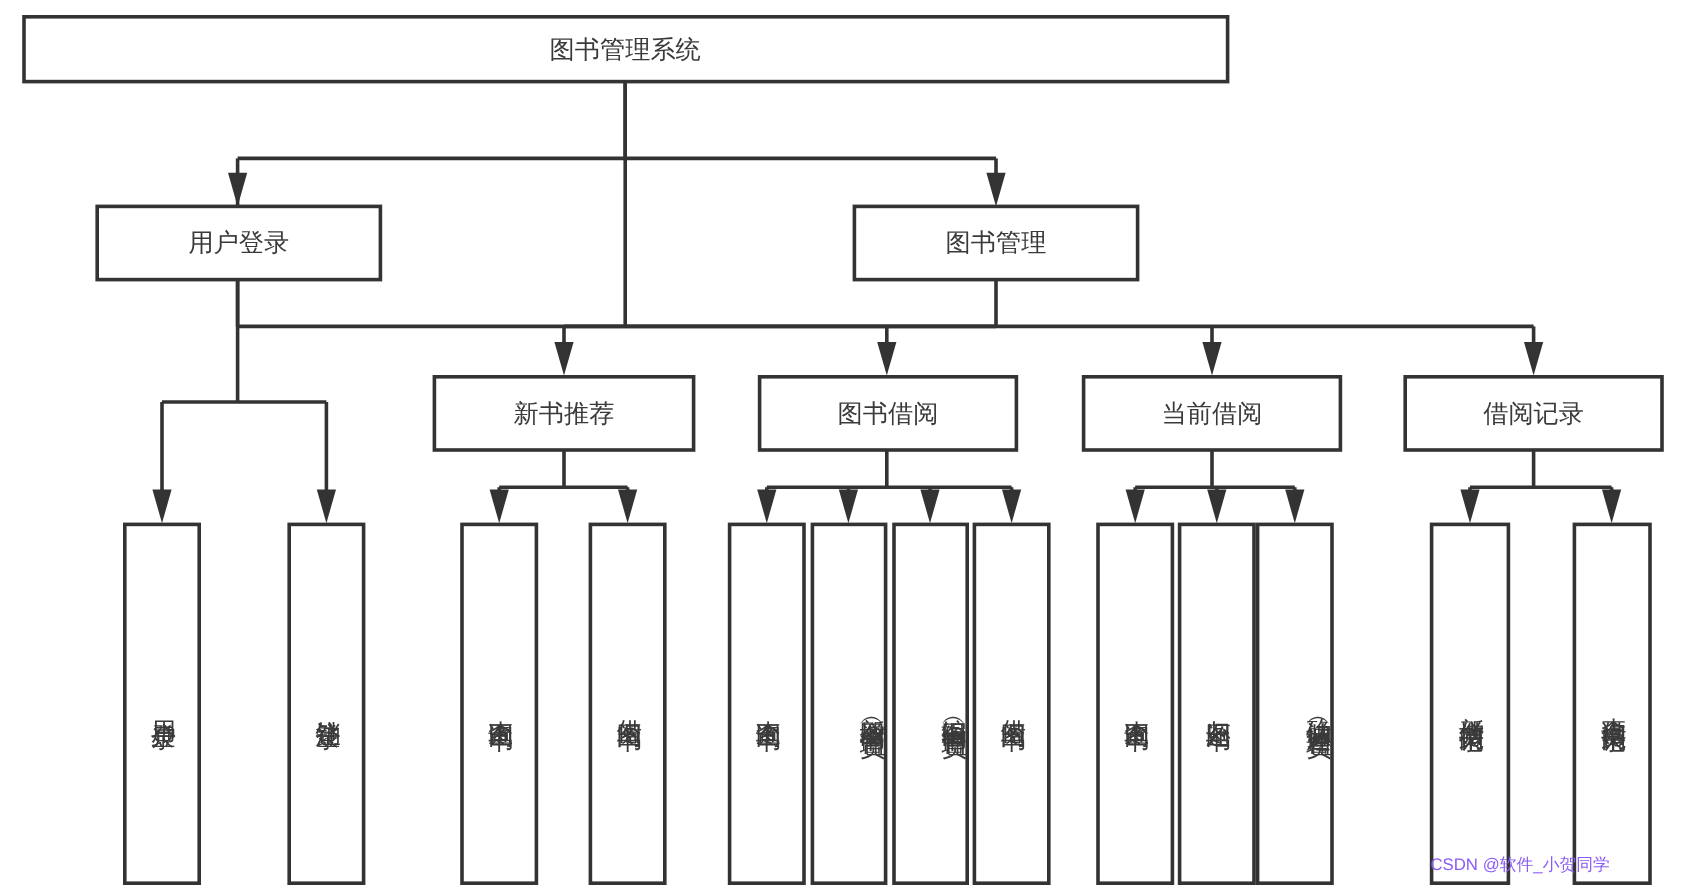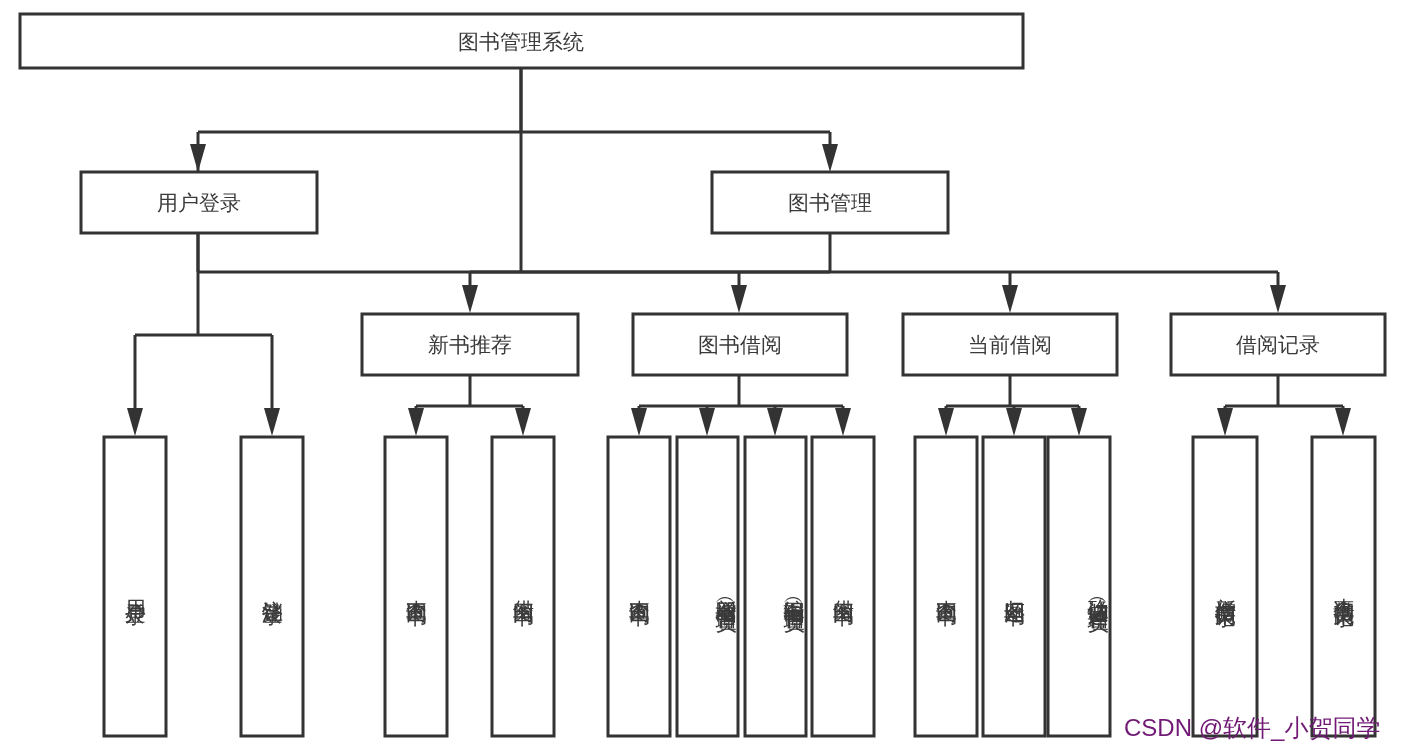--- a/index.html
+++ b/index.html
@@ -61,24 +61,24 @@
     display: flex;
     align-items: center;
     justify-content: center;
     text-align: center;
     white-space: nowrap;
     pointer-events: none;
   }
   .watermark {
     position: absolute;
     font-family: "Liberation Sans", "DejaVu Sans", sans-serif;
-    font-size: 24px;
-    color: #701a75;
+    font-size: 14px;
+    color: #8b5cf6;
     white-space: nowrap;
-    left: 1124px;
+    left: 1192px;
     top: 712px;
   }
 </style>
 </head>
 <body>
 
 <div id="diagram-root">
 
   <svg class="diagram-canvas" viewBox="0 0 1405 747" xmlns="http://www.w3.org/2000/svg">
 

